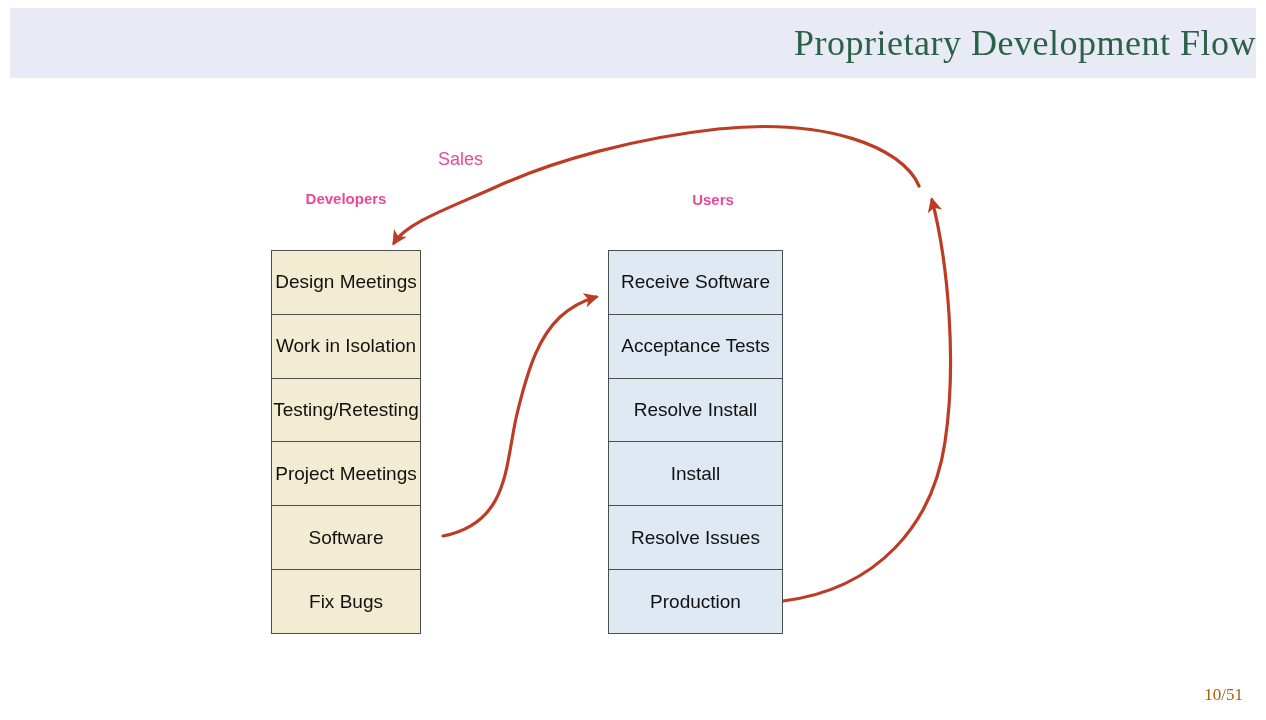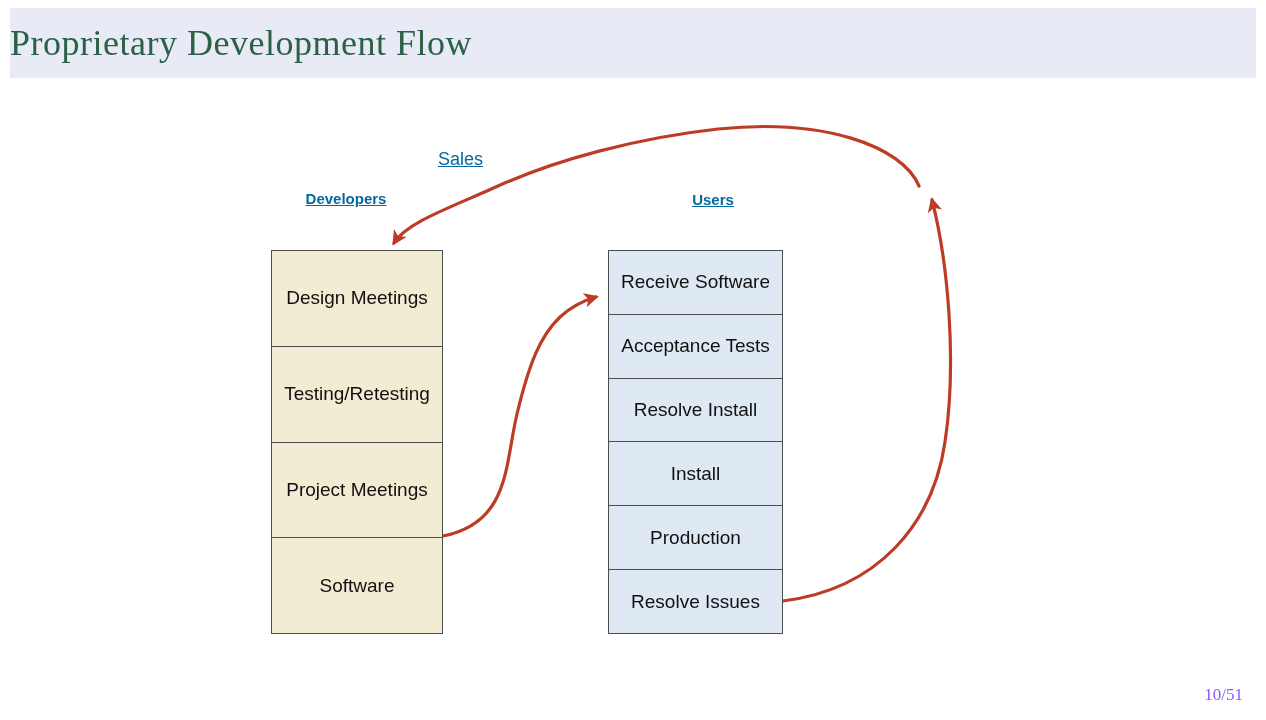--- a/index.html
+++ b/index.html
@@ -11,21 +11,21 @@
     overflow: hidden;
   }
   .slide { position: absolute; inset: 0; }
 
   
   .titlebar {
     position: absolute;
     left: 10px; top: 8px;
     width: 1246px; height: 70px;
     background: var(--titlebar-bg, #e8eaf6);
-    display: flex; align-items: center; justify-content: flex-start;
+    display: flex; align-items: center; justify-content: flex-end;
   }
   .title {
     font-family: "Liberation Serif", serif;
     font-weight: 400;
     font-size: 36px;
     color: var(--title-color, #2b6147);
     letter-spacing: 0.5px;
   }
 
   
@@ -35,50 +35,50 @@
     pointer-events: none;
   }
   .arrow-path {
     fill: none;
     stroke: var(--arrow-color, #bd3c26);
     stroke-width: 3.2;
     stroke-linecap: round;
   }
 
   
-  .float-label { position: absolute; color: #0369a1; white-space: nowrap; text-decoration: underline; }
+  .float-label { position: absolute; color: #ec4899; white-space: nowrap; }
   .sales-label { left: 438px; top: 149px; font-size: 18px; }
   .col-header  { font-size: 15px; font-weight: 700; transform: translateX(-50%); }
   .dev-header   { left: 346px; top: 190px; }
   .users-header { left: 696px; top: 191px; margin-left: 17px; }
 
   
   .column {
     position: absolute;
     top: 250px; height: 384px;
     border: 1.5px solid #4d4d4d;
     display: flex; flex-direction: column;
   }
-  .col-dev   { left: 271px; width: 172px; background: var(--dev-fill, #f2ecd3); }
+  .col-dev   { left: 271px; width: 150px; background: var(--dev-fill, #f2ecd3); }
   .col-users { left: 608px; width: 175px; background: var(--users-fill, #dfe9f4); }
   .cell {
     flex: 1;
     display: flex; align-items: center; justify-content: center;
     font-size: 19px; color: #111;
     white-space: nowrap;
   }
   .cell + .cell { border-top: 1.5px solid #4d4d4d; }
 
   
   .page-number {
     position: absolute;
     right: 23px; bottom: 15px;
     font-family: "Liberation Serif", serif;
     font-size: 17px;
-    color: #8b5cf6;
+    color: #a16207;
   }
 </style>
 </head>
 <body>
 
 <div class="slide">
 
   <header class="titlebar">
     <h1 class="title">Proprietary Development Flow</h1>
   </header>
@@ -93,29 +93,31 @@
     <path class="arrow-path" d="M 443 536 C 510 523 505 464 517 414 C 529 364 540 336 560 317 C 572 306 582 301 596 297" marker-end="url(#arrowhead)"></path>
     <path class="arrow-path" d="M 783 601 C 878 589 933 524 945 442 C 957 362 948 262 932 200" marker-end="url(#arrowhead)"></path>
   </svg>
 
   <div class="float-label sales-label">Sales</div>
   <div class="float-label col-header dev-header">Developers</div>
   <div class="float-label col-header users-header">Users</div>
 
   <div class="column col-dev">
     <div class="cell">Design Meetings</div>
+    <div class="cell">Work in Isolation</div>
     <div class="cell">Testing/Retesting</div>
     <div class="cell">Project Meetings</div>
     <div class="cell">Software</div>
+    <div class="cell">Fix Bugs</div>
   </div>
 
   <div class="column col-users">
     <div class="cell">Receive Software</div>
     <div class="cell">Acceptance Tests</div>
     <div class="cell">Resolve Install</div>
     <div class="cell">Install</div>
+    <div class="cell">Resolve Issues</div>
     <div class="cell">Production</div>
-    <div class="cell">Resolve Issues</div>
   </div>
 
   <div class="page-number">10/51</div>
 
 </div>
 
 </body></html>

